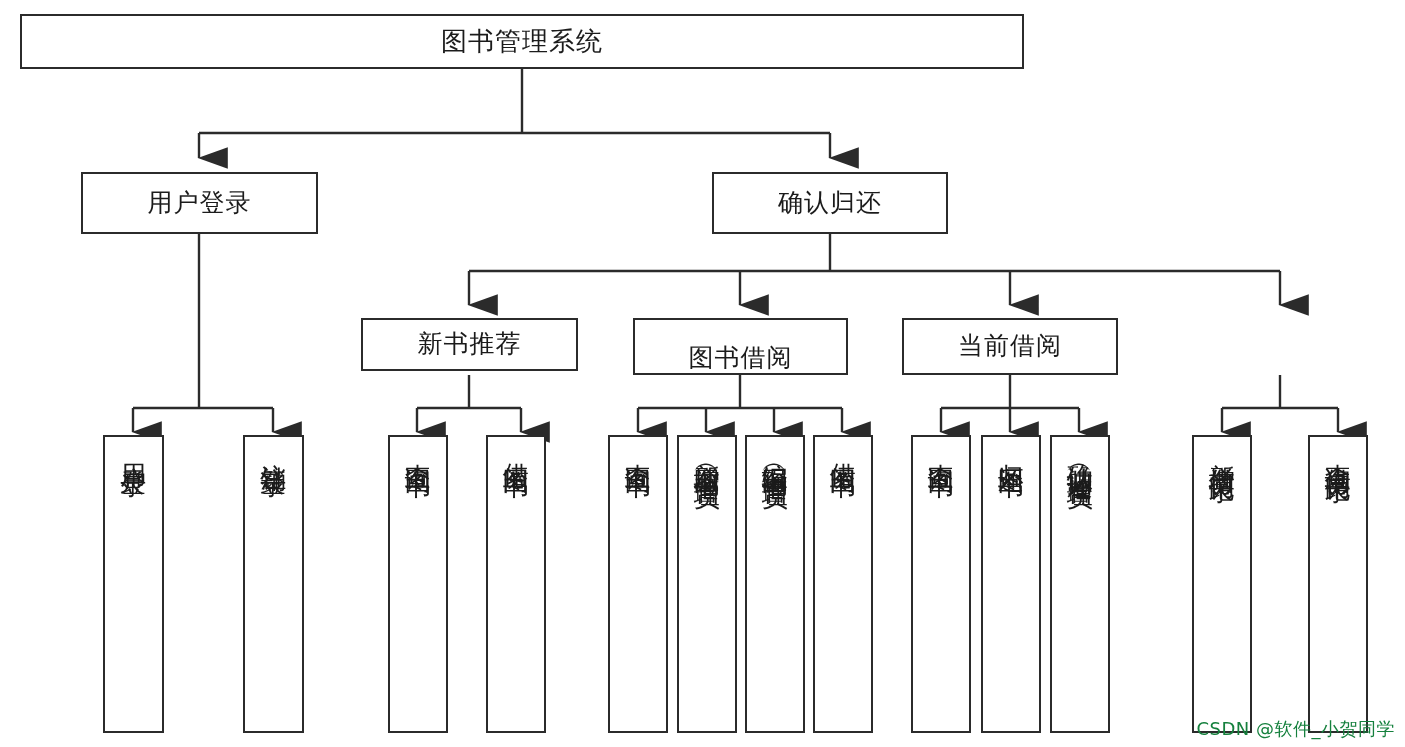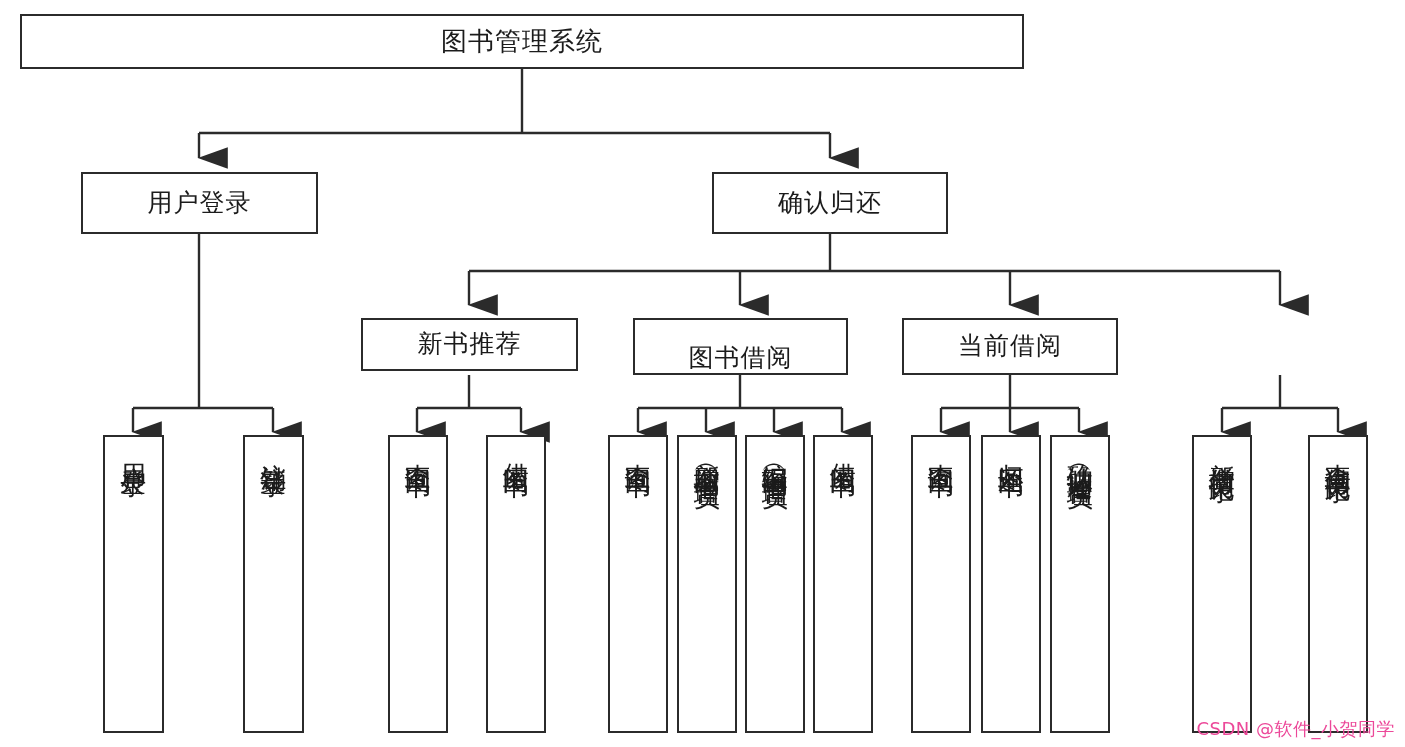--- a/index.html
+++ b/index.html
@@ -57,21 +57,21 @@
     line-height: 1.18;
     letter-spacing: 3px;
     white-space: nowrap;
     display: block;
   }
   .watermark {
     position: absolute;
     right: 10px;
     bottom: 6px;
     font-size: 18px;
-    color: #ec4899;
+    color: #15803d;
     letter-spacing: 0.5px;
     white-space: nowrap;
     user-select: none;
   }
 </style>
 </head>
 <body>
 
 <div id="canvas">
 

